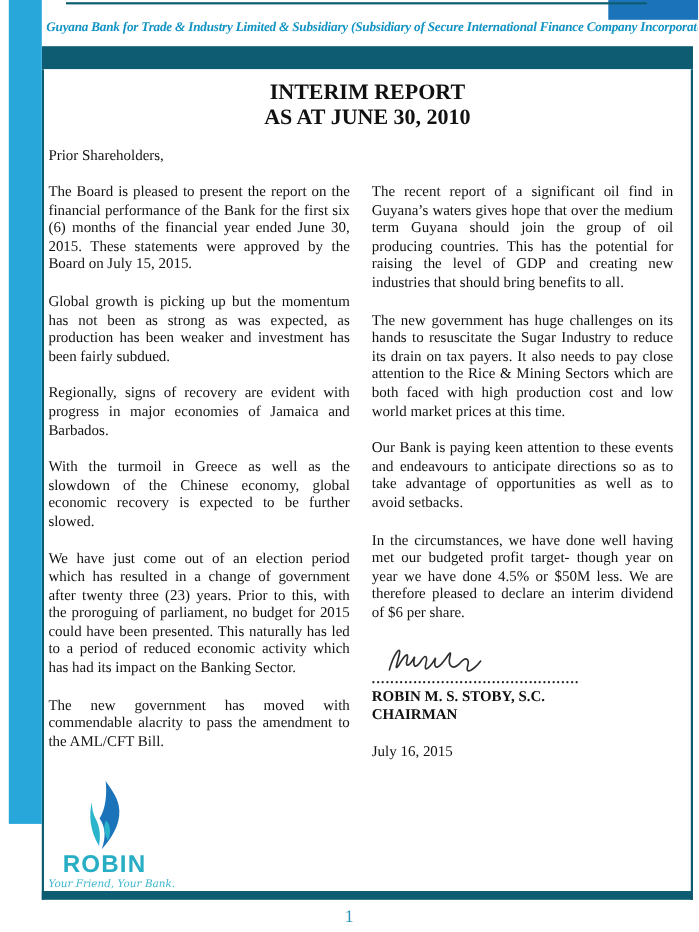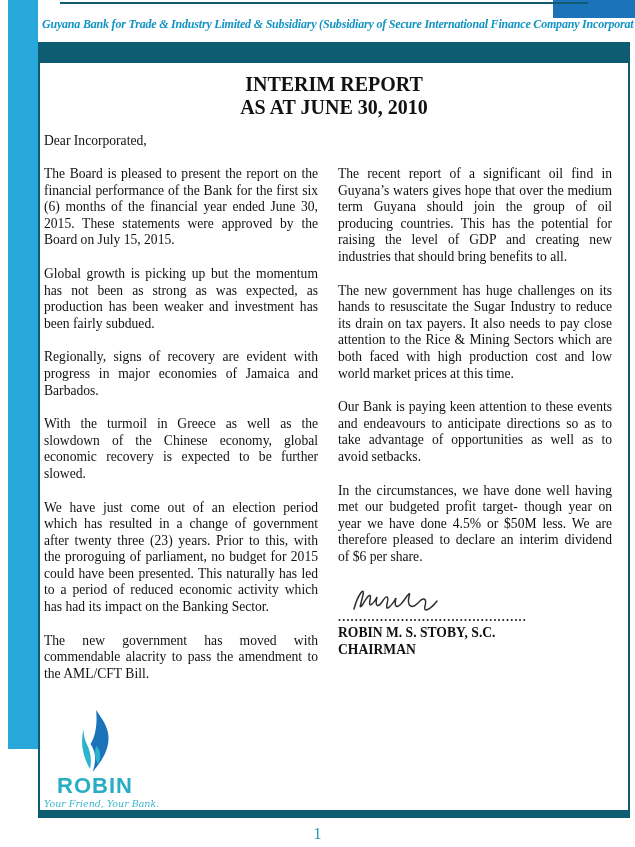--- a/index.html
+++ b/index.html
@@ -138,21 +138,21 @@
   <div class="teal-bar"></div>
   <div class="left-accent"></div>
 
   <div class="content-box">
 
     <div class="report-title">
       <div>INTERIM REPORT</div>
       <div>AS AT JUNE 30, 2010</div>
     </div>
 
-    <div class="salutation">Dear Incorporated,</div>
+    <div class="salutation">Prior Shareholders,</div>
 
     <div class="columns">
 
       <div class="col">
         <p>The Board is pleased to present the report on the financial performance of the Bank for the first six (6) months of the financial year ended June 30, 2015.  These statements were approved by the Board on July 15, 2015.</p>
         <p>Global growth is picking up but the momentum has not been as strong as was expected, as production has been weaker and investment has been fairly subdued.</p>
         <p>Regionally, signs of recovery are evident with progress in major economies of Jamaica and Barbados.</p>
         <p>With the turmoil in Greece as well as the slowdown of the Chinese economy, global economic recovery is expected to be further slowed.</p>
         <p>We have just come out of an election period which has resulted in a change of government after twenty three (23) years.  Prior to this, with the proroguing of parliament, no budget for 2015 could have been presented.  This naturally has led to a period of reduced economic activity which has had its impact on the Banking Sector.</p>
         <p>The new government has moved with commendable alacrity to pass the amendment to the AML/CFT Bill.</p>
@@ -167,20 +167,21 @@
         <div class="signature-block">
           <svg class="signature-svg" width="130" height="34" viewBox="0 0 130 34">
             <path d="M8 27 C12 12 19 4 17 13 C15 22 12 29 17 22 C22 13 26 10 24 18
                      C22 26 27 23 31 15 C29 23 31 27 36 20 C41 12 43 14 41 22
                      C39 30 45 25 50 16 C48 24 50 27 55 22 C61 15 65 7 63 15
                      C61 23 65 28 72 21 C78 14 81 17 79 24 C77 31 84 28 91 19" fill="none" stroke="#2e2e2e" stroke-width="1.5" stroke-linecap="round"></path>
           </svg>
           <div class="dotted-line">.............................................</div>
           <div class="sig-name">ROBIN M. S. STOBY, S.C.</div>
           <div class="sig-title">CHAIRMAN</div>
+          <div class="sig-date">July 16, 2015</div>
         </div>
       </div>
     </div>
 
     <div class="logo">
       <svg class="logo-flame" width="40" height="66" viewBox="0 0 40 66">
         <path d="M21 1 C27 10 33 17 33.5 28 C34 41 27 52 17.5 63
                  C21.5 52 21 43 15.5 35 C21 27 22.5 12 21 1 Z" fill="#1b74ba"></path>
         <path d="M8.5 20 C5.5 33 7 46 15 60 C17 50 15.5 42 11.5 34.5
                  C9.5 30 8.5 25 8.5 20 Z" fill="#2ab5cd"></path>

